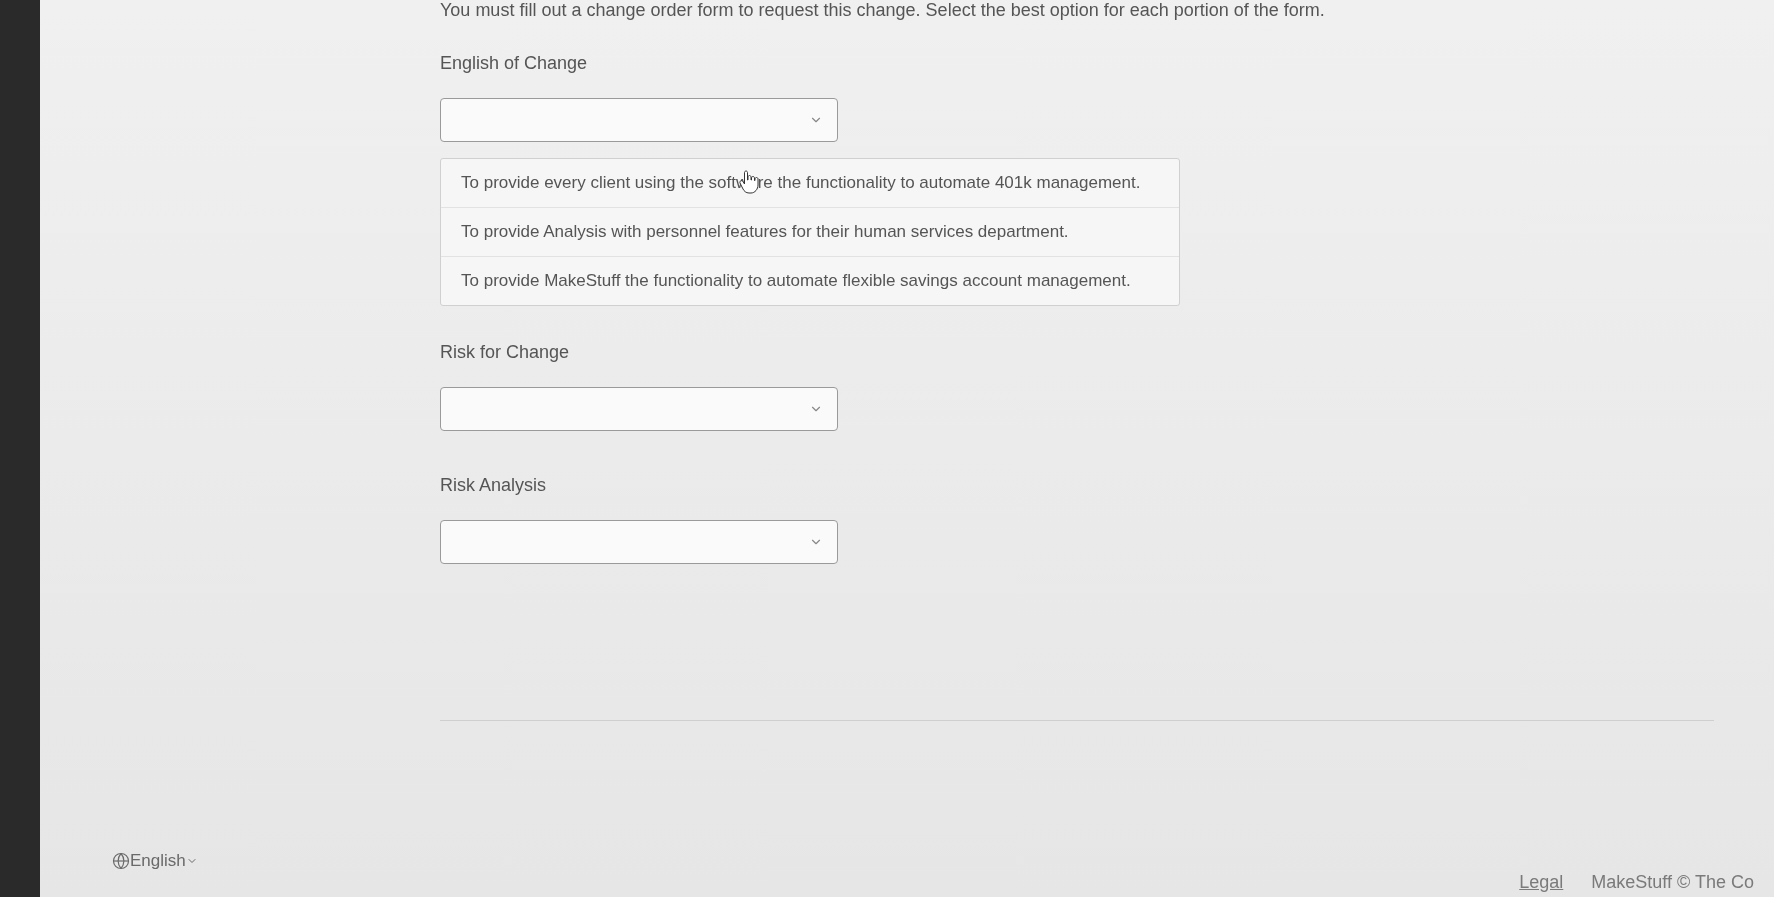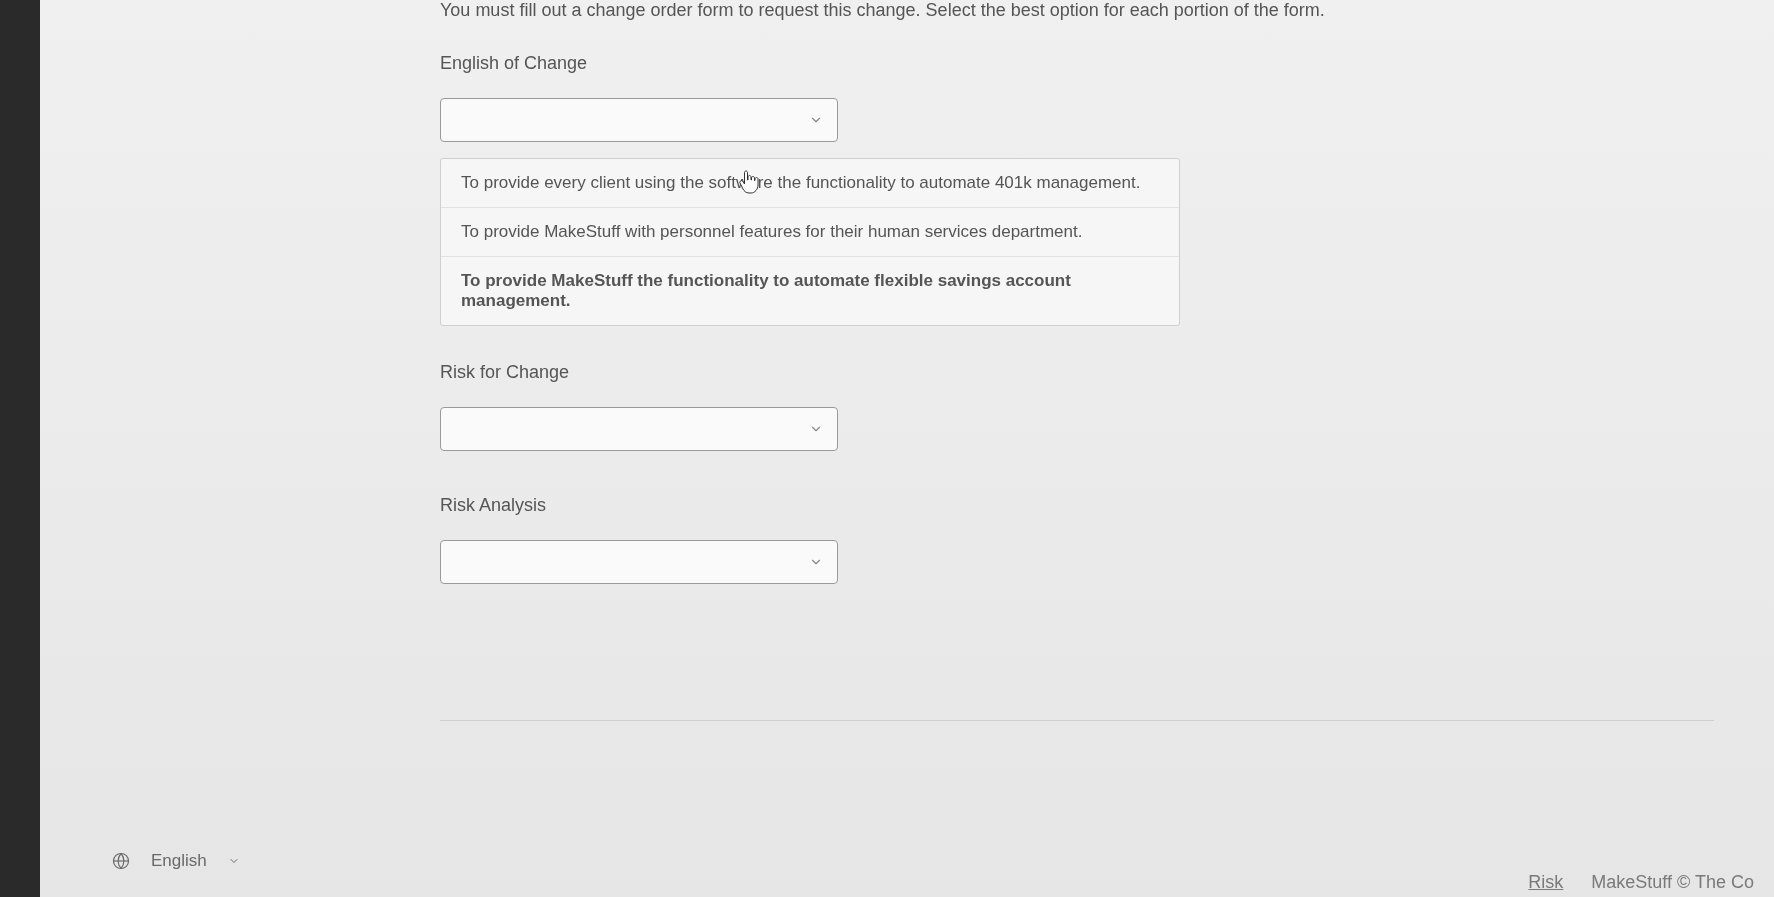--- a/index.html
+++ b/index.html
@@ -68,41 +68,41 @@
     background: #f6f6f6;
     overflow: hidden;
   }
   .dropdown-option {
     padding: 14px 20px;
     font-size: 17px;
     color: #555;
     cursor: pointer;
     border-bottom: 1px solid #e2e2e2;
   }
-  .dropdown-option:last-child { border-bottom: none; font-weight: bold; }
+  .dropdown-option:last-child { border-bottom: none; }
 
   .section { margin-bottom: 44px; }
   .section.first { margin-bottom: 36px; }
 
   .footer-hr {
     position: absolute;
     left: 400px;
     right: 60px;
     top: 720px;
     border: none;
     border-top: 1px solid #cfcfcf;
   }
 
   .lang-switcher {
     position: absolute;
     left: 72px;
     bottom: 26px;
     display: flex;
     align-items: center;
-    gap: 21px;
+    gap: 0;
     font-size: 17px;
     color: #6a6a6a;
     cursor: pointer;
   }
   .lang-switcher svg { display:block; }
   .lang-switcher .down svg { display:block; }
 
   .bottom-right {
     position: absolute;
     right: 20px;
@@ -143,21 +143,21 @@
         <span></span>
         <span class="chev">
           <svg width="14" height="14" viewBox="0 0 24 24" fill="none" stroke="#888" stroke-width="2" stroke-linecap="round" stroke-linejoin="round">
               <polyline points="6 9 12 15 18 9"></polyline>
             </svg>
         </span>
       </div>
 
       <div class="dropdown-list">
         <div class="dropdown-option">To provide every client using the software the functionality to automate 401k management.</div>
-        <div class="dropdown-option">To provide MakeStuff with personnel features for their human services department.</div>
+        <div class="dropdown-option">To provide Analysis with personnel features for their human services department.</div>
         <div class="dropdown-option">To provide MakeStuff the functionality to automate flexible savings account management.</div>
       </div>
     </div>
 
     <div class="section">
       <div class="field-label">Risk for Change</div>
       <div class="select-box">
         <span></span>
         <span class="chev">
           <svg width="14" height="14" viewBox="0 0 24 24" fill="none" stroke="#888" stroke-width="2" stroke-linecap="round" stroke-linejoin="round">
@@ -194,21 +194,21 @@
     </span>
     <span>English</span>
     <span class="down">
       <svg width="12" height="12" viewBox="0 0 24 24" fill="none" stroke="#6a6a6a" stroke-width="2" stroke-linecap="round" stroke-linejoin="round">
           <polyline points="6 9 12 15 18 9"></polyline>
         </svg>
     </span>
   </div>
 
   <div class="bottom-right">
-    <span class="legal">Risk</span>
+    <span class="legal">Legal</span>
     <span>MakeStuff © The Co</span>
   </div>
 
   <div class="cursor-hand">
     <svg width="24" height="28" viewBox="0 0 24 28">
       <path d="M9 3c.8 0 1.5.7 1.5 1.5V12h.5V9c0-.8.7-1.5 1.5-1.5S14 8.2 14 9v3h.5v-2c0-.8.7-1.5 1.5-1.5S17.5 9.2 17.5 10v2.5h.5V11c0-.8.7-1.5 1.5-1.5S21 10.2 21 11v6c0 4-3 8-7 8h-2c-3 0-5-2-6-4l-3-6c-.4-.8 0-1.8.8-2.2.8-.4 1.8 0 2.2.8L7.5 16V4.5C7.5 3.7 8.2 3 9 3z" fill="#fff" stroke="#333" stroke-width="1"></path>
     </svg>
   </div>
 
 </div>

